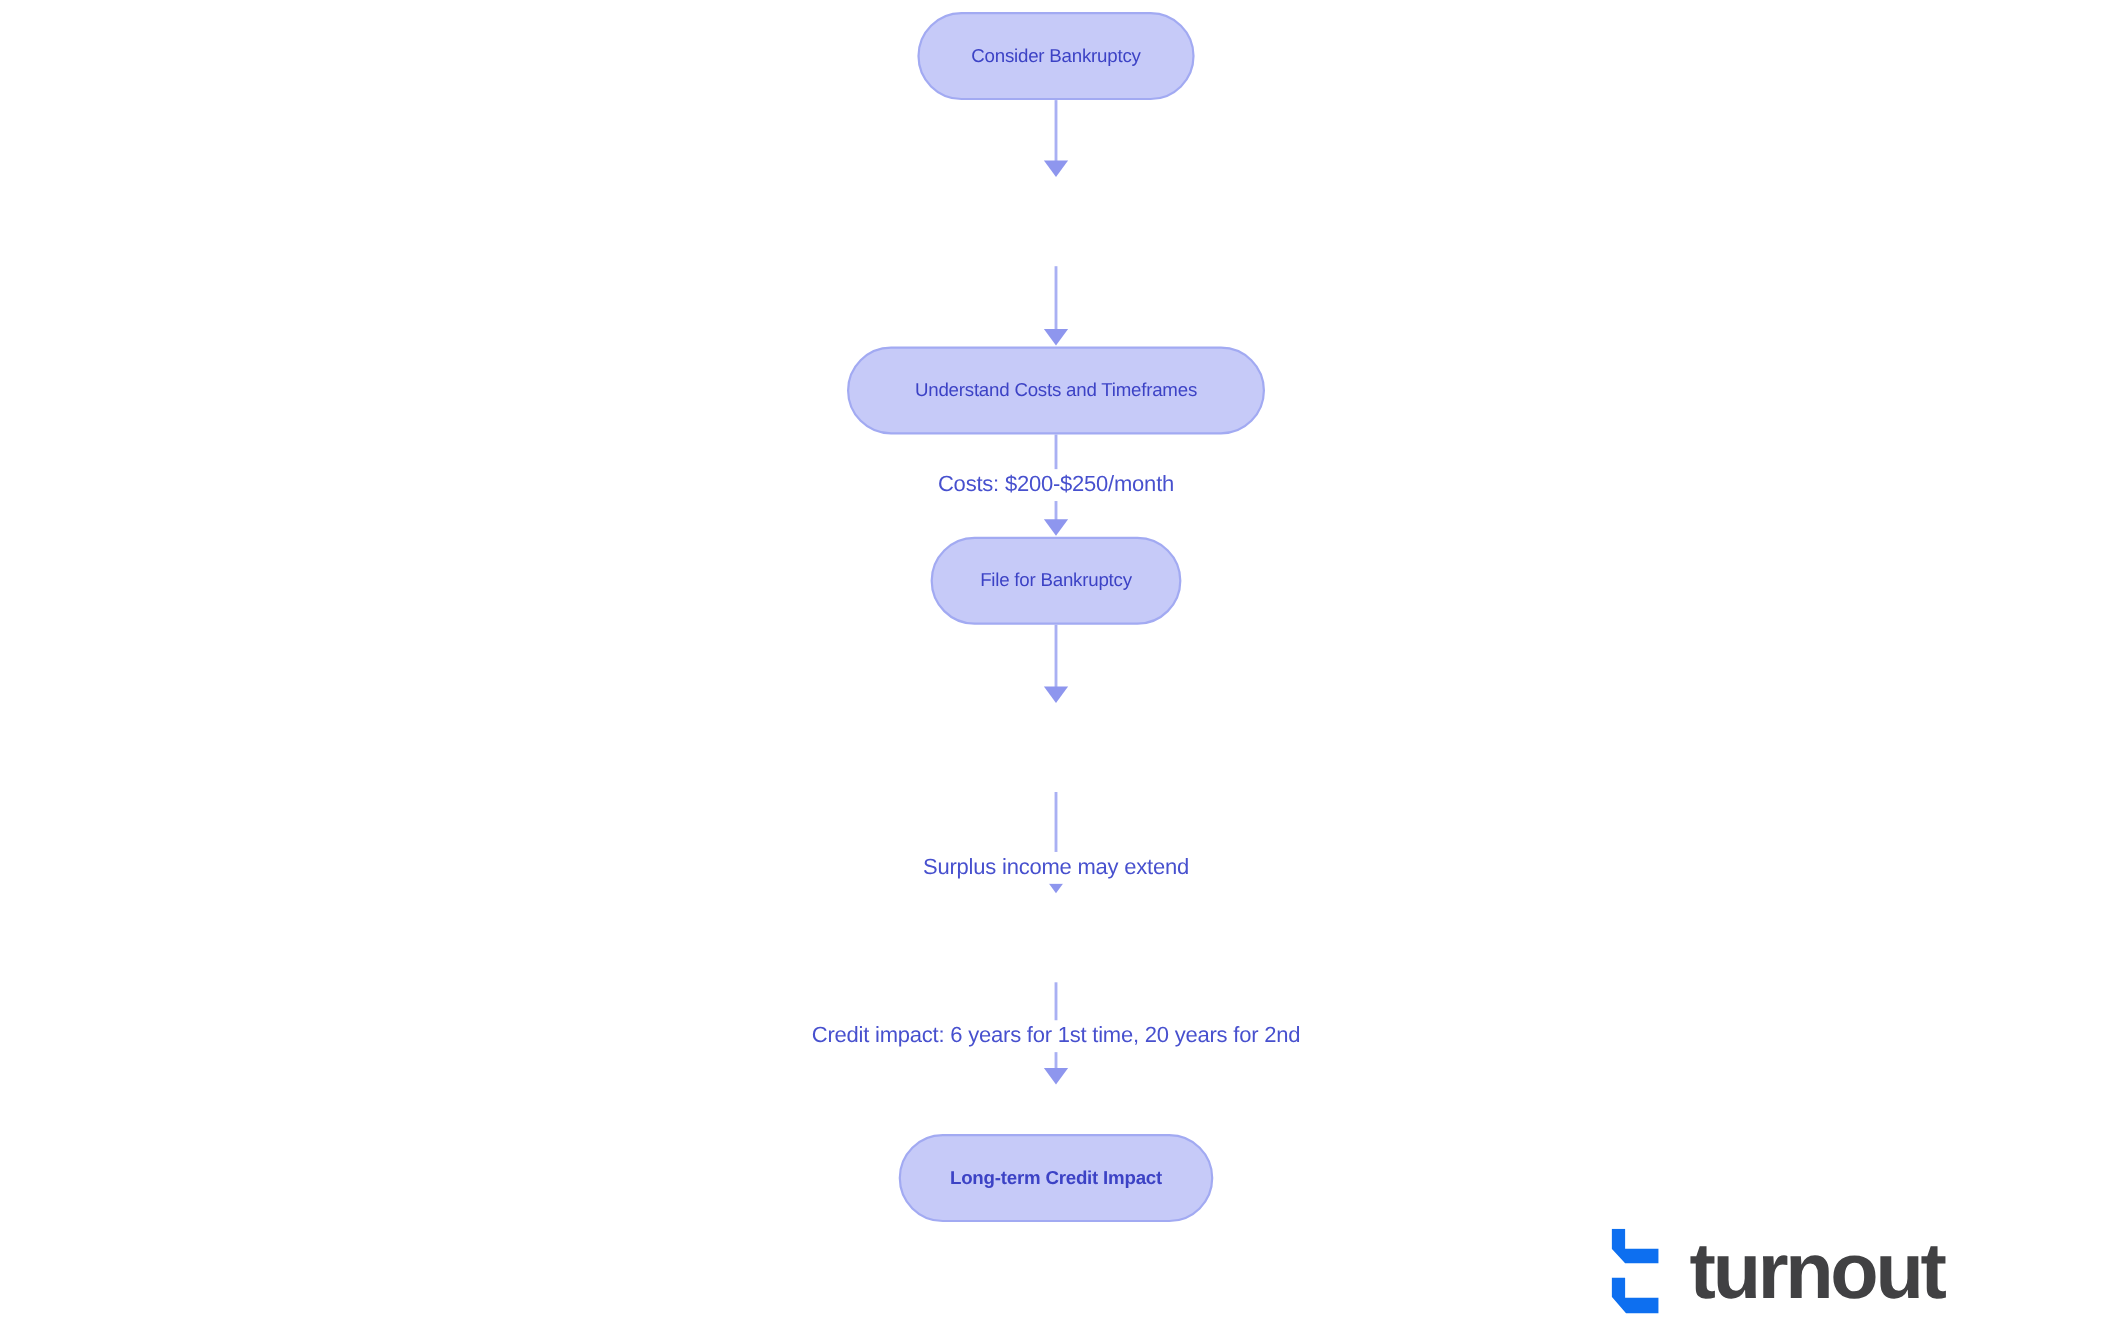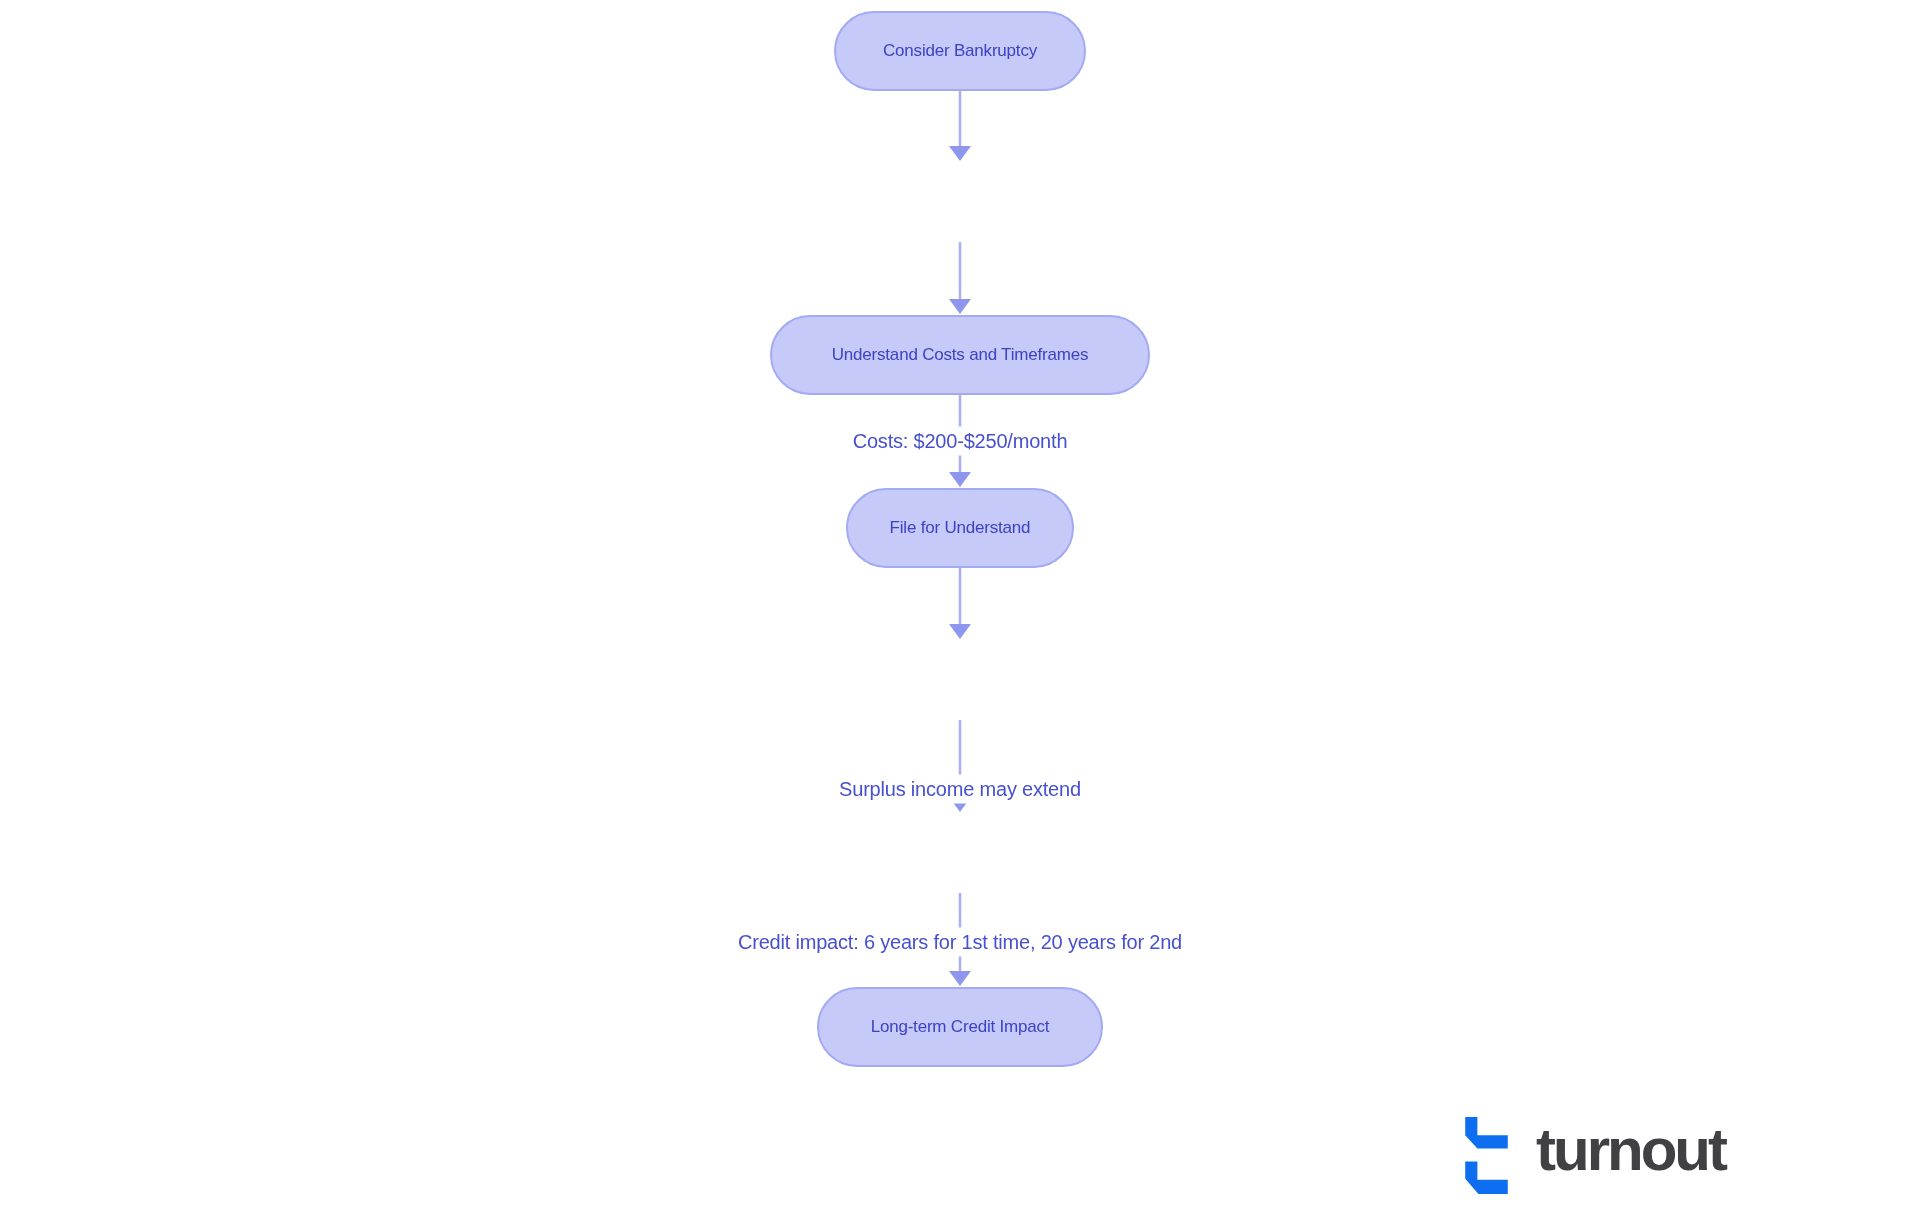--- a/index.html
+++ b/index.html
@@ -31,21 +31,21 @@
     font-size: 17px;
     letter-spacing: -0.2px;
     white-space: nowrap;
   }
   .n1 { top: 11px;  width: 252px; }
   .n2 { top: 162px; width: 432px; }
   .n3 { top: 315px; width: 380px; }
   .n4 { top: 488px; width: 228px; }
   .n5 { top: 640px; width: 392px; }
   .n6 { top: 813px; width: 348px; }
-  .n7 { top: 987px; width: 286px; }
+  .n7 { top: 1031px; width: 286px; font-weight: bold; }
 
   
   .edge-label {
     position: absolute;
     left: 960px;
     transform: translate(-50%, -50%);
     background: #ffffff;
     color: #4750ce;
     font-size: 20px;
     letter-spacing: -0.2px;
@@ -54,21 +54,21 @@
   }
   .el1 { top: 441px; text-align: right; }
   .el2 { top: 765px; margin-top: 24px; }
   .el3 { top: 942px; }
 
   
   .logo { position: absolute; left: 1464px; top: 1112px; display: flex; align-items: flex-start; }
   .logo-mark { position: absolute; left: 1px; top: 5px; width: 43px; height: 77px; }
   .logo-word {
     position: absolute; left: 72px; top: 8px;
-    font-size: 60px; font-weight: 700; line-height: 1;
+    font-size: 72px; font-weight: 700; line-height: 1;
     letter-spacing: -3px; color: #414143;
   }
 </style>
 </head>
 <body>
 
 <div class="canvas">
 
   <svg class="edges-svg" viewBox="0 0 1920 1215">
     <g stroke="#a9b0f3" stroke-width="2.6">
@@ -89,21 +89,21 @@
     </g>
   </svg>
 
   <div class="node n1">
     <span>Consider Bankruptcy</span>
   </div>
   <div class="node n3">
     <span>Understand Costs and Timeframes</span>
   </div>
   <div class="node n4">
-    <span>File for Understand</span>
+    <span>File for Bankruptcy</span>
   </div>
   <div class="node n7">
     <span>Long-term Credit Impact</span>
   </div>
 
   <span class="edge-label el1">Costs: $200-$250/month</span>
   <span class="edge-label el2">Surplus income may extend</span>
   <span class="edge-label el3">Credit impact: 6 years for 1st time, 20 years for 2nd</span>
 
   <div class="logo">

